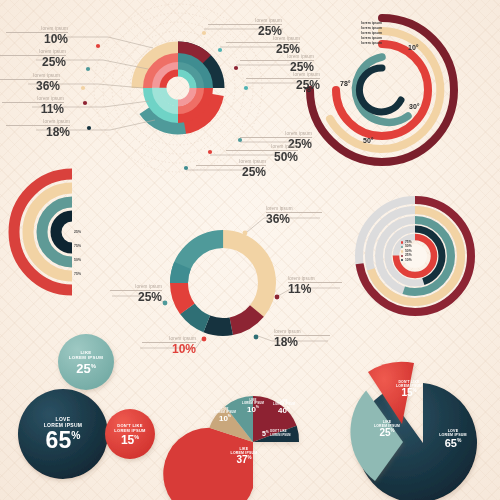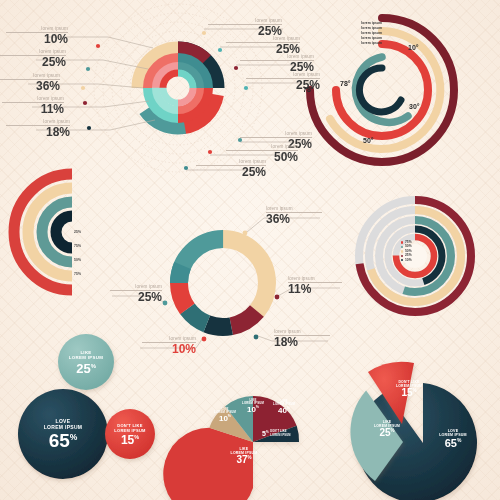--- a/index.html
+++ b/index.html
@@ -353,21 +353,21 @@
 <div class="badge" style="left:58px;top:334px;width:56px;height:56px;background:transparent;box-shadow:none;">
   <div class="t1">LIKE</div>
   <div class="t1">LOREM IPSUM</div>
   <div class="t2" style="font-size:13px;">
     <span>25</span><sup>%</sup>
   </div>
 </div>
 <div class="badge" style="left:18px;top:389px;width:90px;height:90px;background:transparent;box-shadow:none;">
   <div class="t1" style="font-size:5px;">LOVE</div>
   <div class="t1" style="font-size:5px;">LOREM IPSUM</div>
-  <div class="t2" style="font-size:19px;">
+  <div class="t2" style="font-size:23px;">
     <span>65</span><sup>%</sup>
   </div>
 </div>
 <div class="badge" style="left:105px;top:409px;width:50px;height:50px;background:transparent;box-shadow:none;">
   <div class="t1" style="font-size:4px;">DON'T LIKE</div>
   <div class="t1" style="font-size:4px;">LOREM IPSUM</div>
   <div class="t2" style="font-size:12px;">
     <span>15</span><sup>%</sup>
   </div>
 </div>

